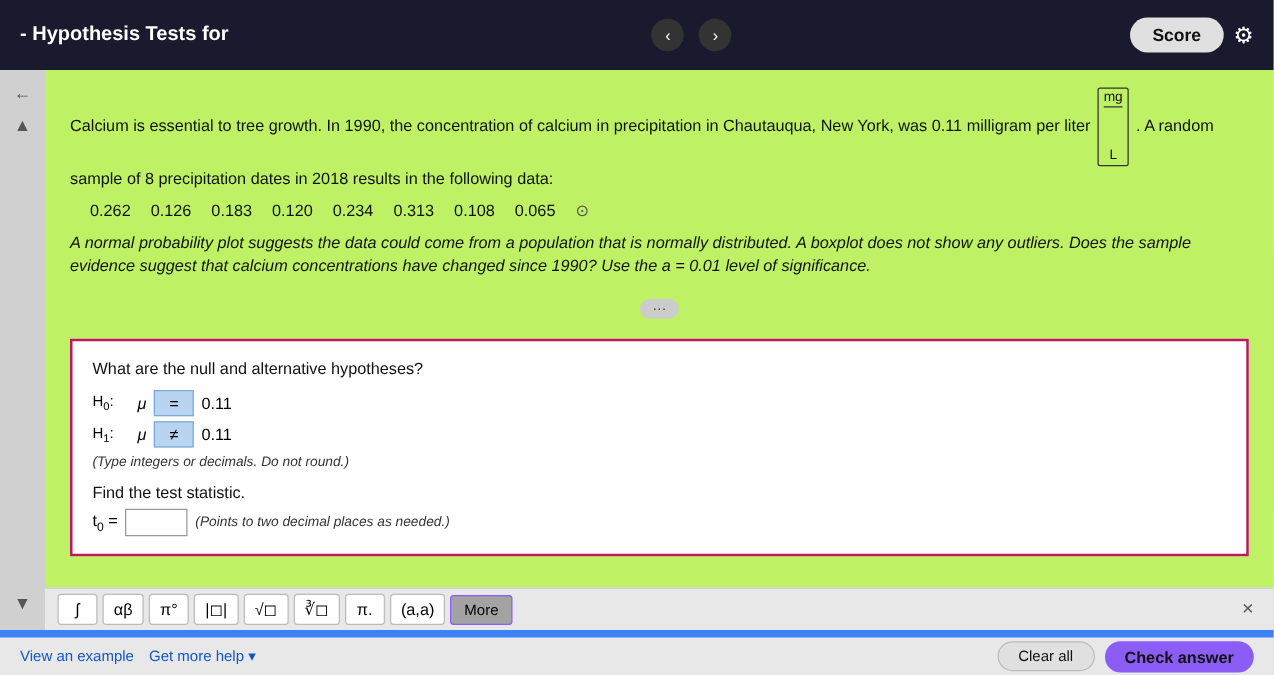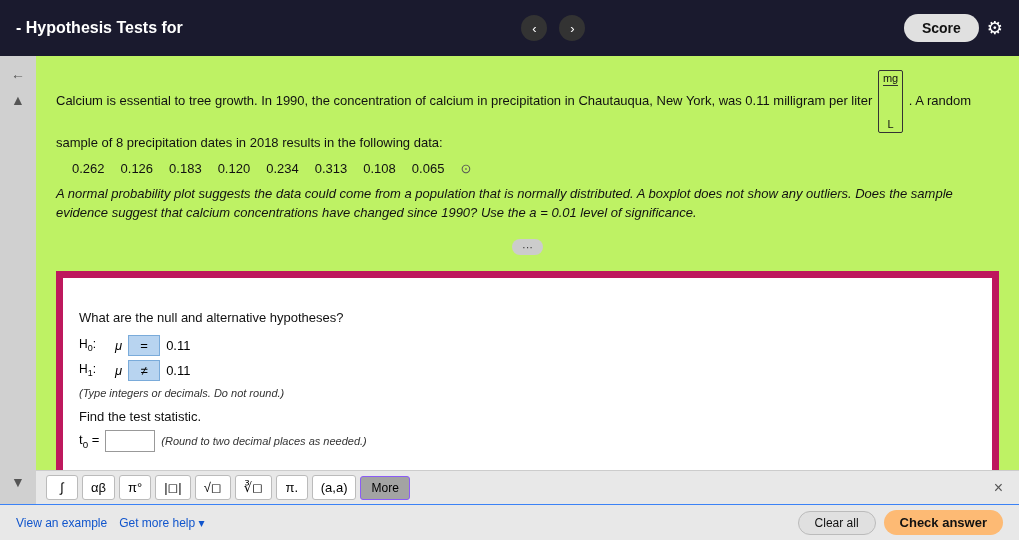--- a/index.html
+++ b/index.html
@@ -176,22 +176,22 @@
       text-align: center;
     }
     .ellipsis-row {
       text-align: center;
       margin-bottom: 10px;
     }
 
     
     .answer-section {
       background: white;
-      border: 7px solid #be185d;
-      padding: 32px 16px;
+      border: 2px solid #be185d;
+      padding: 14px 16px;
       margin-top: 2px;
     }
 
     .section-question {
       font-size: 13px;
       color: #111;
       margin-bottom: 10px;
       font-weight: normal;
     }
 
@@ -301,21 +301,21 @@
     .footer {
       position: absolute;
       bottom: 0;
       left: 0;
       right: 0;
       height: 36px;
       background: #e8e8e8;
       display: flex;
       align-items: center;
       padding: 0 16px;
-      border-top: 1px solid #3b82f6;
+      border-top: 6px solid #3b82f6;
     }
     .footer-left {
       display: flex;
       gap: 12px;
       align-items: center;
     }
     .footer-link {
       font-size: 12px;
       color: #1155cc;
       cursor: pointer;
@@ -325,21 +325,21 @@
     .clear-all-btn {
       background: #e0e0e0;
       border: 1px solid #bbb;
       border-radius: 16px;
       padding: 4px 16px;
       font-size: 12px;
       cursor: pointer;
       color: #111;
     }
     .check-answer-btn {
-      background: #fdba74;
+      background: #8b5cf6;
       border: none;
       border-radius: 16px;
       padding: 5px 16px;
       font-size: 13px;
       font-weight: bold;
       cursor: pointer;
       color: #111;
       margin-left: 8px;
     }
 
@@ -416,21 +416,21 @@
         <span class="hyp-value">0.11</span>
       </div>
 
       <p class="type-note">(Type integers or decimals. Do not round.)</p>
 
       <p class="find-statistic-label">Find the test statistic.</p>
 
       <div class="t0-row">
         <span class="t0-label">t<sub>0</sub> =</span>
         <input class="t0-input" type="text" style="">
-        <span class="t0-note">(Round to two decimal places as needed.)</span>
+        <span class="t0-note">(Points to two decimal places as needed.)</span>
       </div>
 
     </div>
 
   </div>
 </div>
 
 <div class="math-toolbar">
   <button class="math-btn">∫</button>
   <button class="math-btn">αβ</button>

